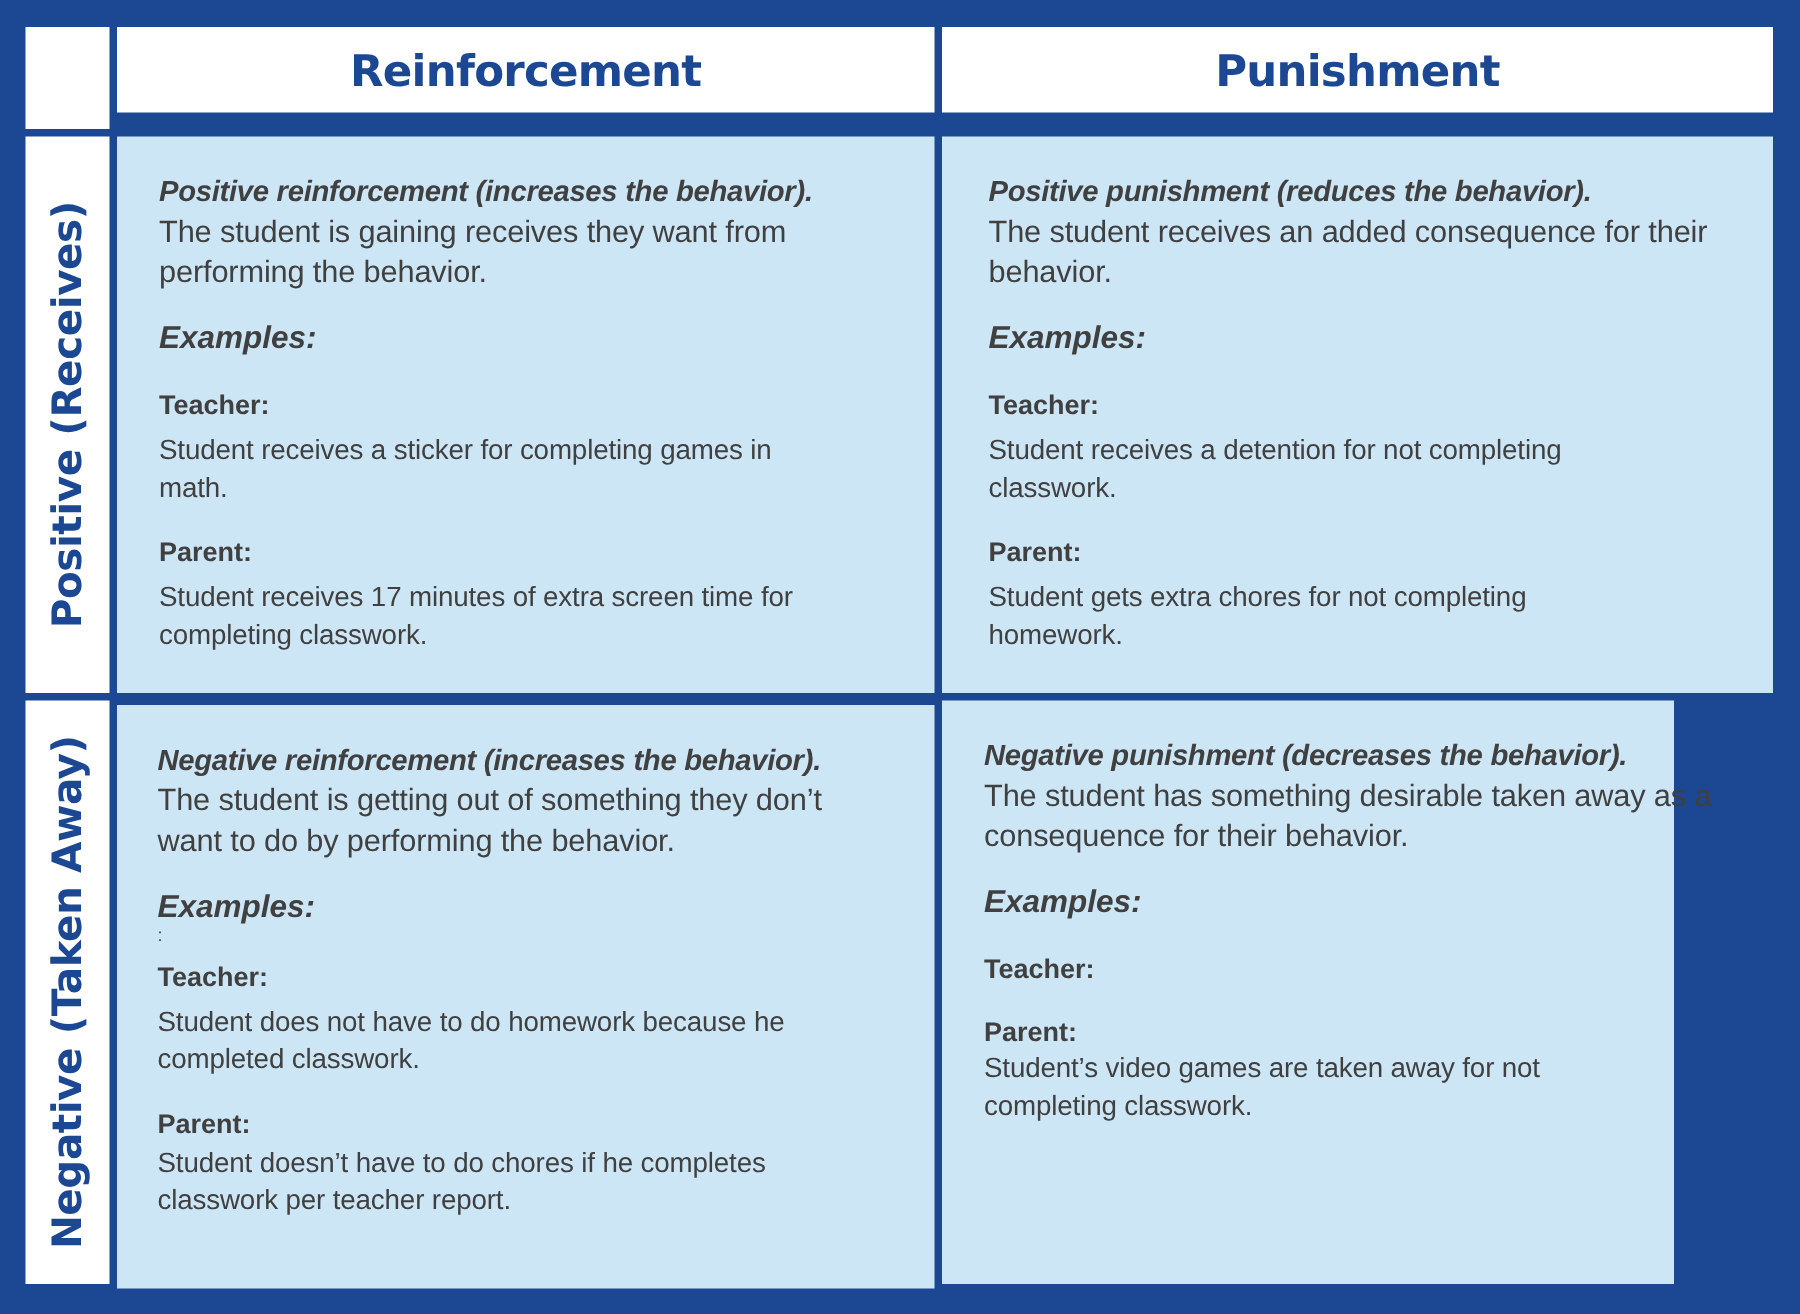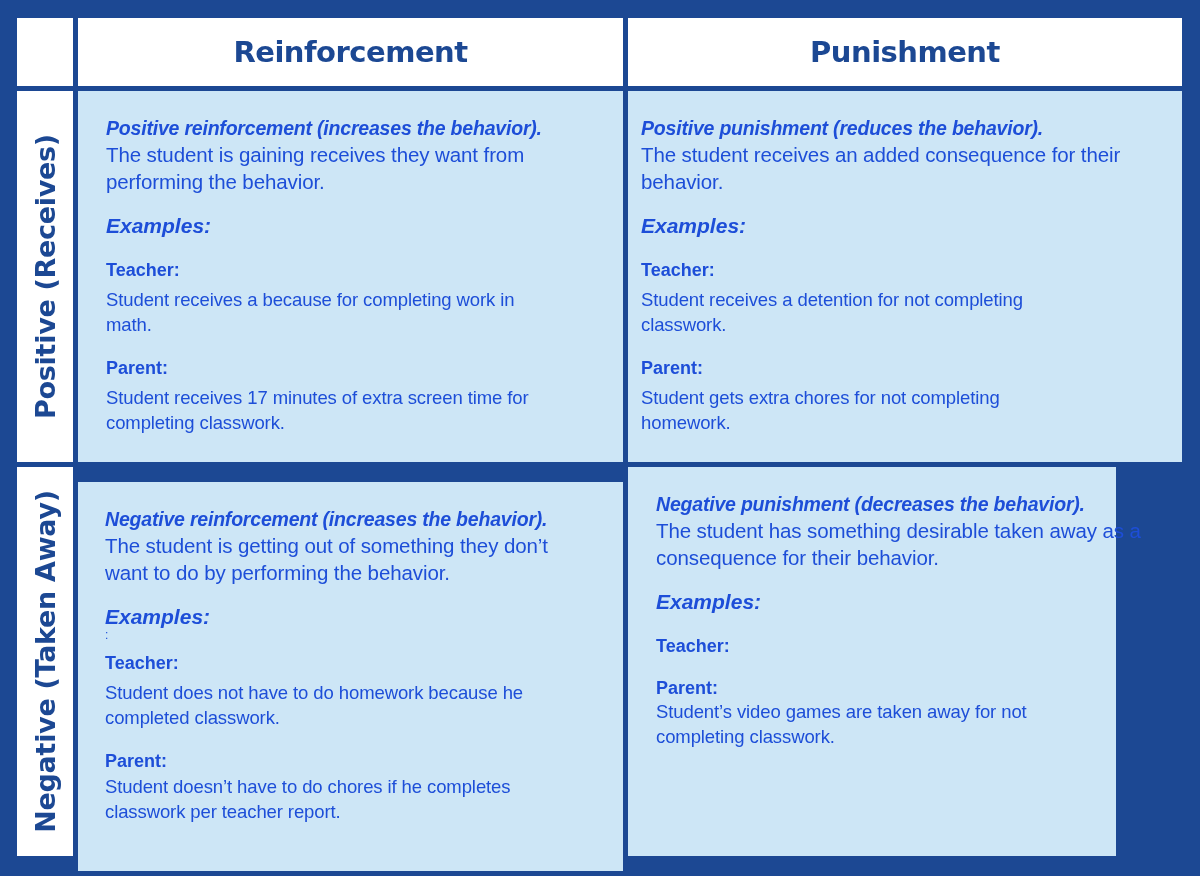--- a/index.html
+++ b/index.html
@@ -11,45 +11,45 @@
     }
     .frame {
       position: absolute;
       left: 17px; top: 18px;
       width: 1165px; height: 838px;
       background: #1c4893;
     }
     .cell { position: absolute; }
     .corner { left: 0; top: 0; width: 56px; height: 68px; background: #ffffff; }
     .col-head {
-      top: 0; height: 68px; background: #ffffff;
+      top: 0; height: 57px; background: #ffffff;
       display: flex; align-items: center; justify-content: center;
       color: #1c4893; font-weight: bold; font-size: 29px;
       font-family: "DejaVu Sans", sans-serif; letter-spacing: -0.5px;
     }
     .col-head.c1 { left: 61px; width: 545px; }
     .col-head.c2 { left: 611px; width: 554px; }
     .row-head {
       left: 0; width: 56px; background: #ffffff;
       display: flex; align-items: center; justify-content: center;
     }
     .row-head.r1 { top: 73px; height: 371px; }
     .row-head.r2 { top: 449px; height: 389px; }
     .row-head span {
       display: block; transform: rotate(-90deg); white-space: nowrap;
       color: #1c4893; font-weight: bold; font-size: 27px;
       font-family: "DejaVu Sans", sans-serif; letter-spacing: -0.3px;
     }
     .body-cell {
-      background: #cde6f6; color: #1d4ed8;
+      background: #cde6f6; color: #404040;
       padding: 24px 22px 0 28px;
     }
     .b11 { left: 61px; top: 73px; width: 545px; height: 371px; }
-    .b12 { left: 611px; top: 73px; width: 554px; height: 371px; padding-left: 13px; }
-    .b21 { left: 61px; top: 464px; width: 545px; height: 389px; padding-left: 27px; padding-top: 24px; }
+    .b12 { left: 611px; top: 73px; width: 554px; height: 371px; padding-left: 31px; }
+    .b21 { left: 61px; top: 452px; width: 545px; height: 389px; padding-left: 27px; padding-top: 24px; }
     .b22 { left: 611px; top: 449px; width: 488px; height: 389px; padding-left: 28px; padding-top: 24px; }
     .lead {
       font-weight: bold; font-style: italic; font-size: 19.5px; line-height: 26px;
       letter-spacing: -0.2px;
     }
     .desc { font-size: 20.5px; line-height: 27px; letter-spacing: -0.1px; }
     .examples {
       font-weight: bold; font-style: italic; font-size: 21px; line-height: 26px;
       margin-top: 18px;
     }
@@ -77,21 +77,21 @@
   </div>
   <div class="cell row-head r2">
     <span>Negative (Taken Away)</span>
   </div>
 
   <div class="cell body-cell b11">
     <div class="lead">Positive reinforcement (increases the behavior).</div>
     <div class="desc">The student is gaining receives they want from performing the behavior.</div>
     <div class="examples">Examples:</div>
     <div class="who">Teacher:</div>
-    <div class="ex" style="width:440px">Student receives a because for completing work in math.</div>
+    <div class="ex" style="width:440px">Student receives a sticker for completing games in math.</div>
     <div class="who">Parent:</div>
     <div class="ex" style="width:470px">Student receives 17 minutes of extra screen time for completing classwork.</div>
   </div>
 
   <div class="cell body-cell b12">
     <div class="lead">Positive punishment (reduces the behavior).</div>
     <div class="desc" style="width:495px">The student receives an added consequence for their behavior.</div>
     <div class="examples">Examples:</div>
     <div class="who">Teacher:</div>
     <div class="ex" style="width:460px">Student receives a detention for not completing classwork.</div>

